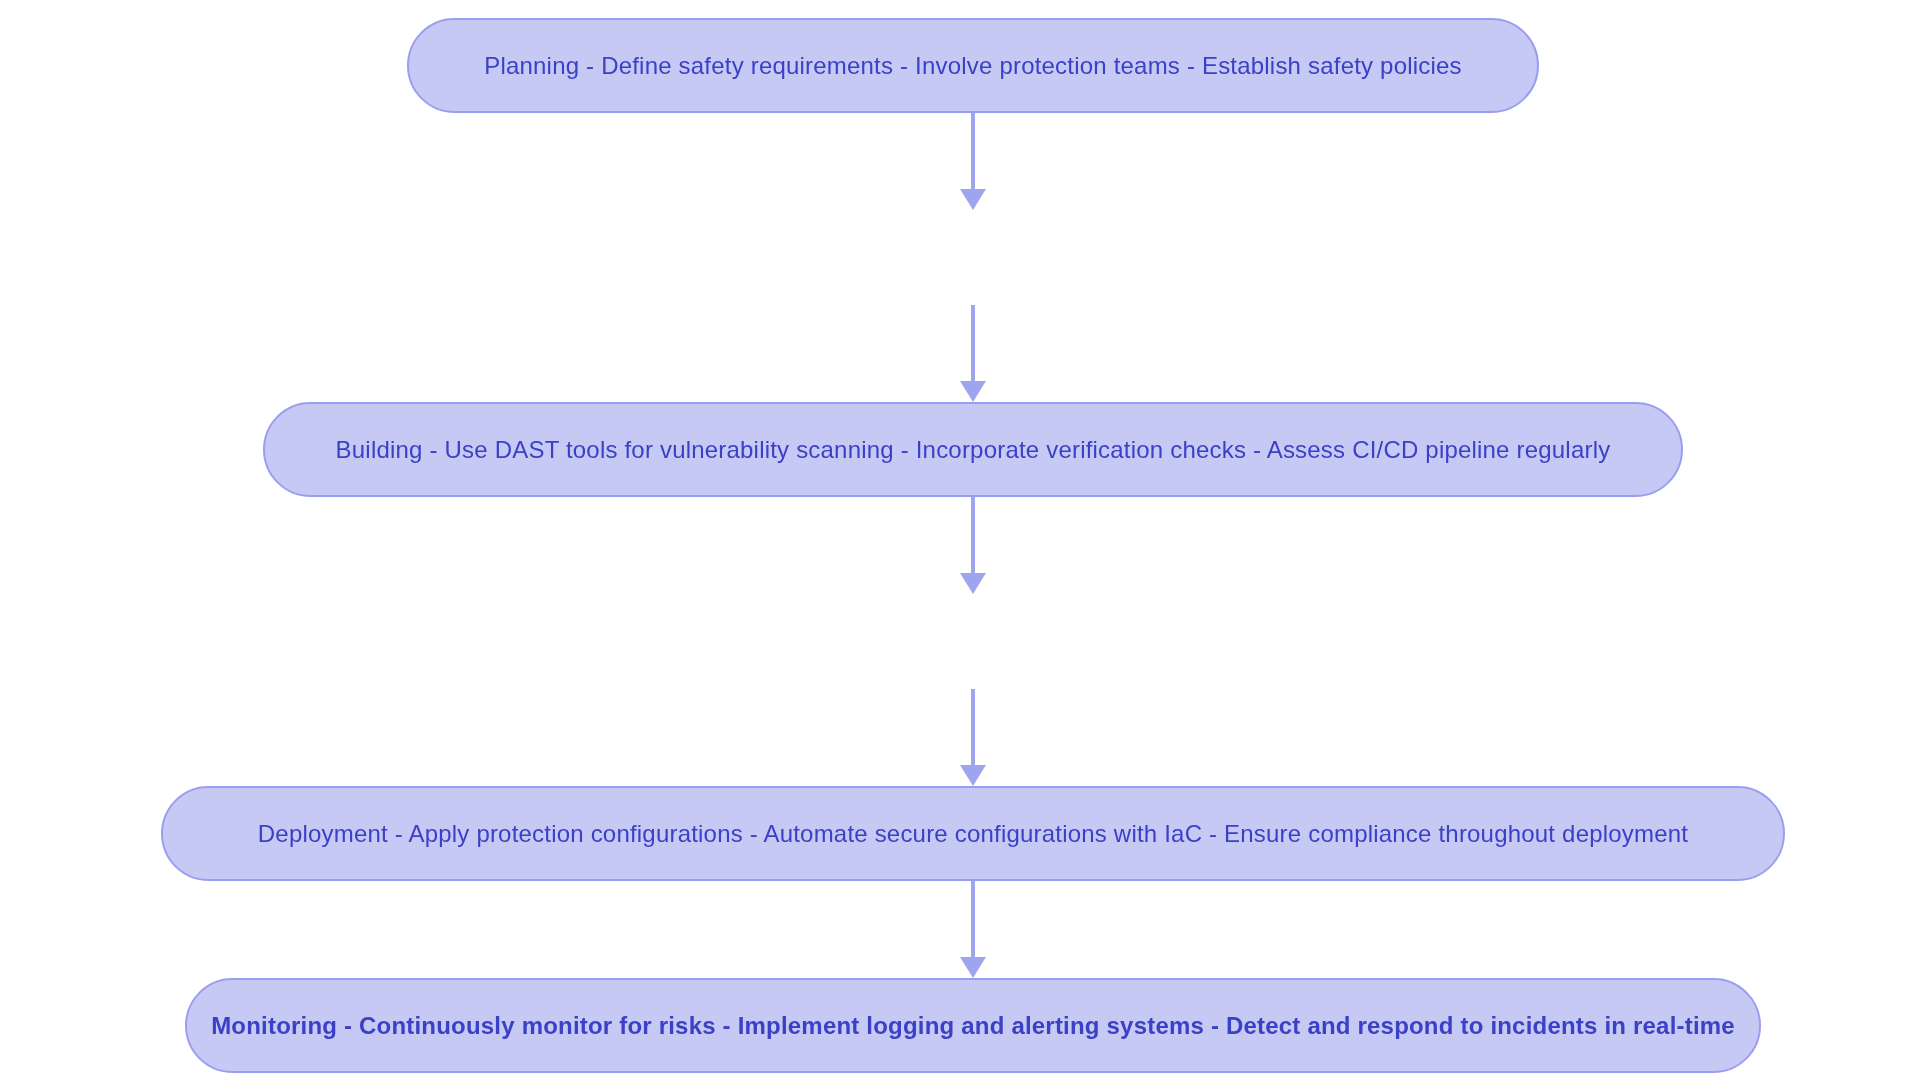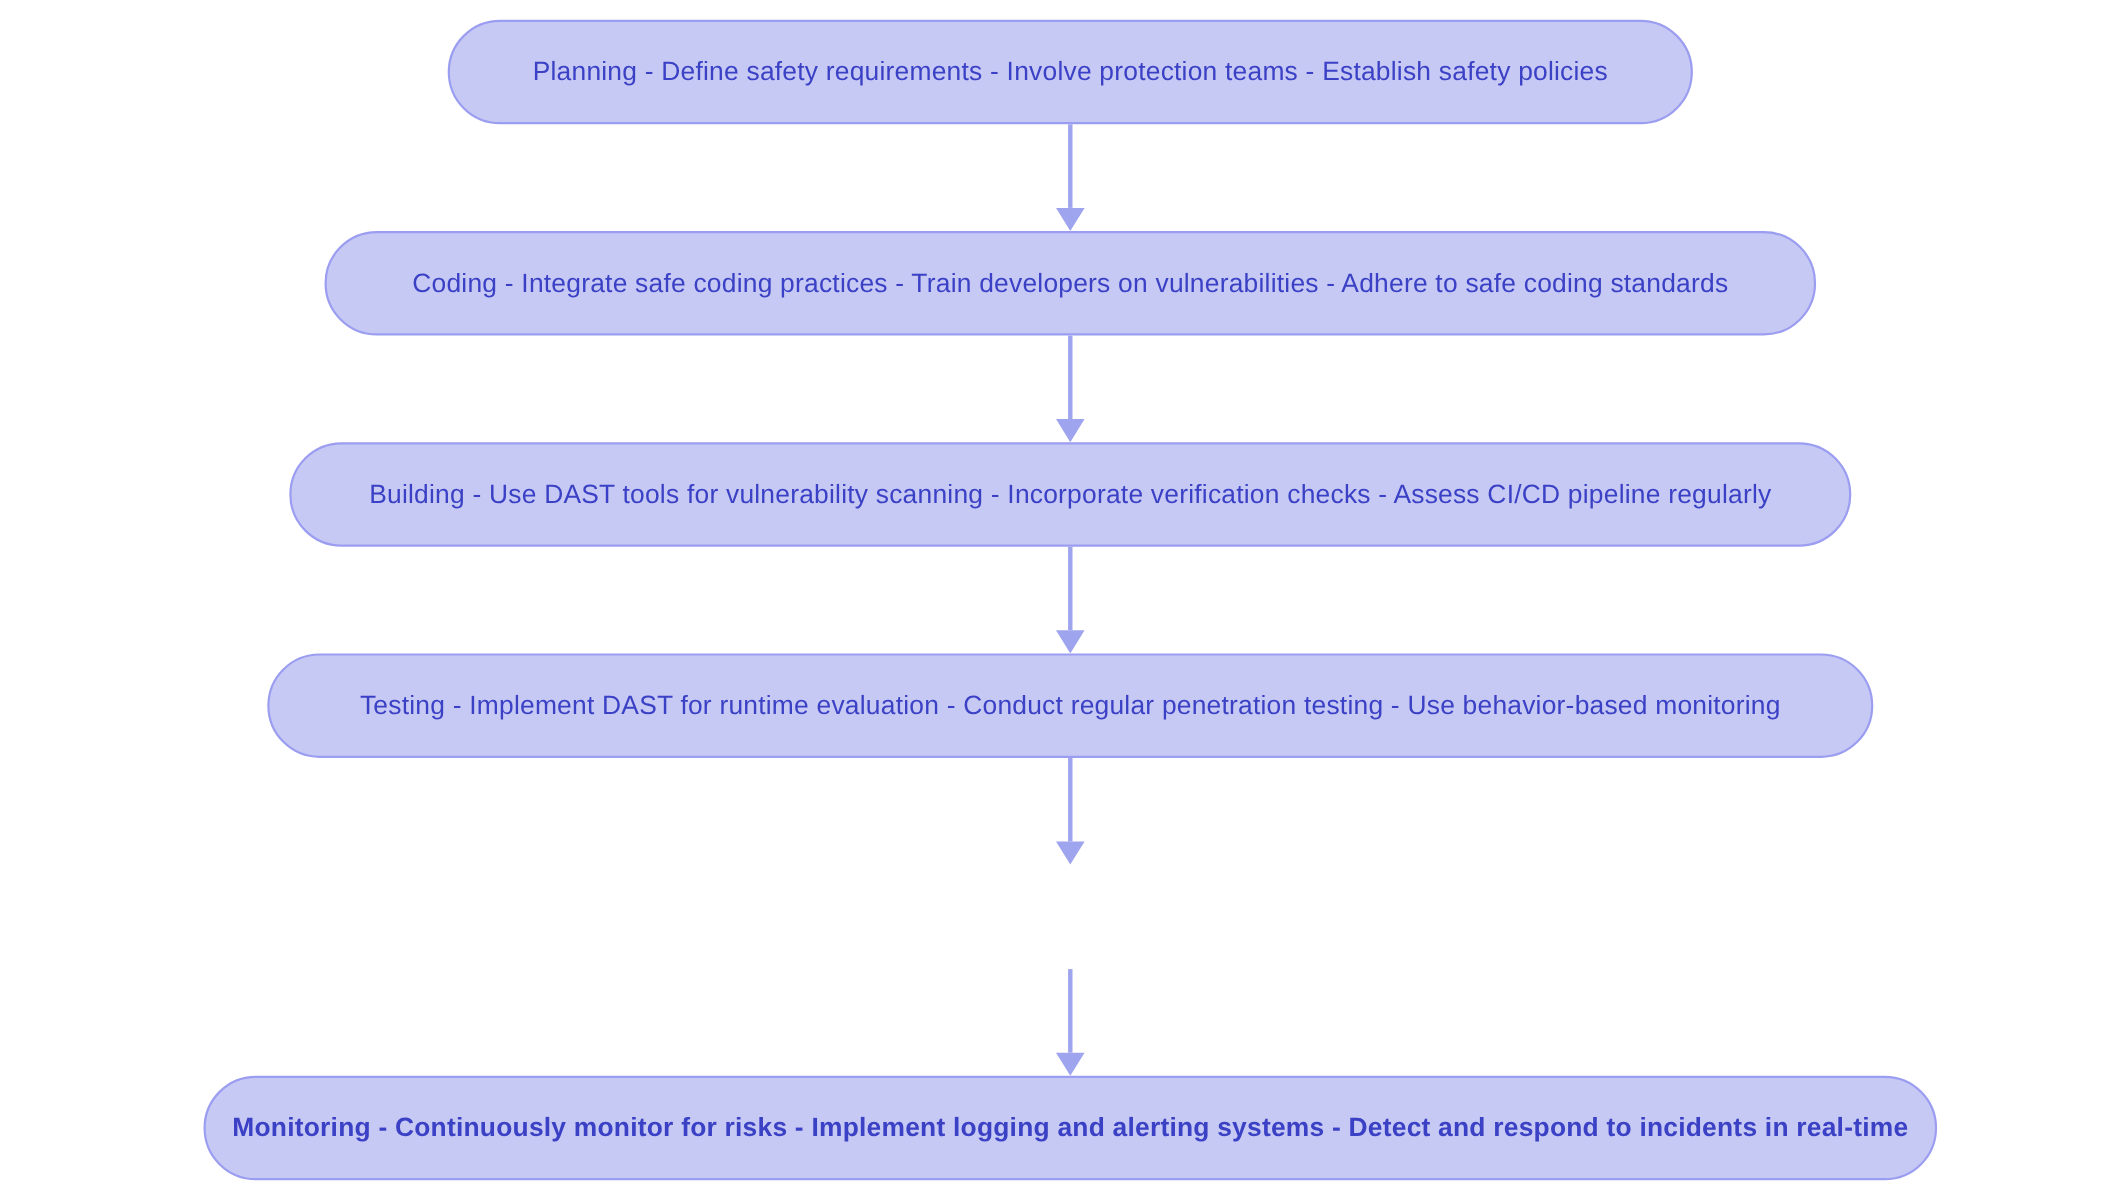--- a/index.html
+++ b/index.html
@@ -61,47 +61,44 @@
 
   <div class="flow-node" style="top:18px; left:407px; width:1132px;">
     <span class="label">Planning - Define safety requirements - Involve protection teams - Establish safety policies</span>
   </div>
 
   <div class="flow-arrow" style="left:960px; top:113px; height:97px;">
     <div class="shaft"></div>
     <div class="head"></div>
   </div>
 
-  <div class="flow-node" style="top:210px; left:295px; width:1356px;">
-    <span class="label">Coding - Integrate safe coding practices - Train developers on vulnerabilities - Adhere to safe coding standards</span>
-  </div>
 
   <div class="flow-arrow" style="left:960px; top:305px; height:97px;">
     <div class="shaft"></div>
     <div class="head"></div>
   </div>
 
   <div class="flow-node" style="top:402px; left:263px; width:1420px;">
     <span class="label">Building - Use DAST tools for vulnerability scanning - Incorporate verification checks - Assess CI/CD pipeline regularly</span>
   </div>
 
   <div class="flow-arrow" style="left:960px; top:497px; height:97px;">
     <div class="shaft"></div>
     <div class="head"></div>
   </div>
 
-  <div class="flow-node" style="top:594px; left:243px; width:1460px;">
-    <span class="label">Testing - Implement DAST for runtime evaluation - Conduct regular penetration testing - Use behavior-based monitoring</span>
-  </div>
 
   <div class="flow-arrow" style="left:960px; top:689px; height:97px;">
     <div class="shaft"></div>
     <div class="head"></div>
   </div>
 
+  <div class="flow-node" style="top:786px; left:161px; width:1624px;">
+    <span class="label">Deployment - Apply protection configurations - Automate secure configurations with IaC - Ensure compliance throughout deployment</span>
+  </div>
 
   <div class="flow-arrow" style="left:960px; top:881px; height:97px;">
     <div class="shaft"></div>
     <div class="head"></div>
   </div>
 
   <div class="flow-node" style="top:978px; left:185px; width:1576px;font-weight:bold;">
     <span class="label">Monitoring - Continuously monitor for risks - Implement logging and alerting systems - Detect and respond to incidents in real-time</span>
   </div>
 

